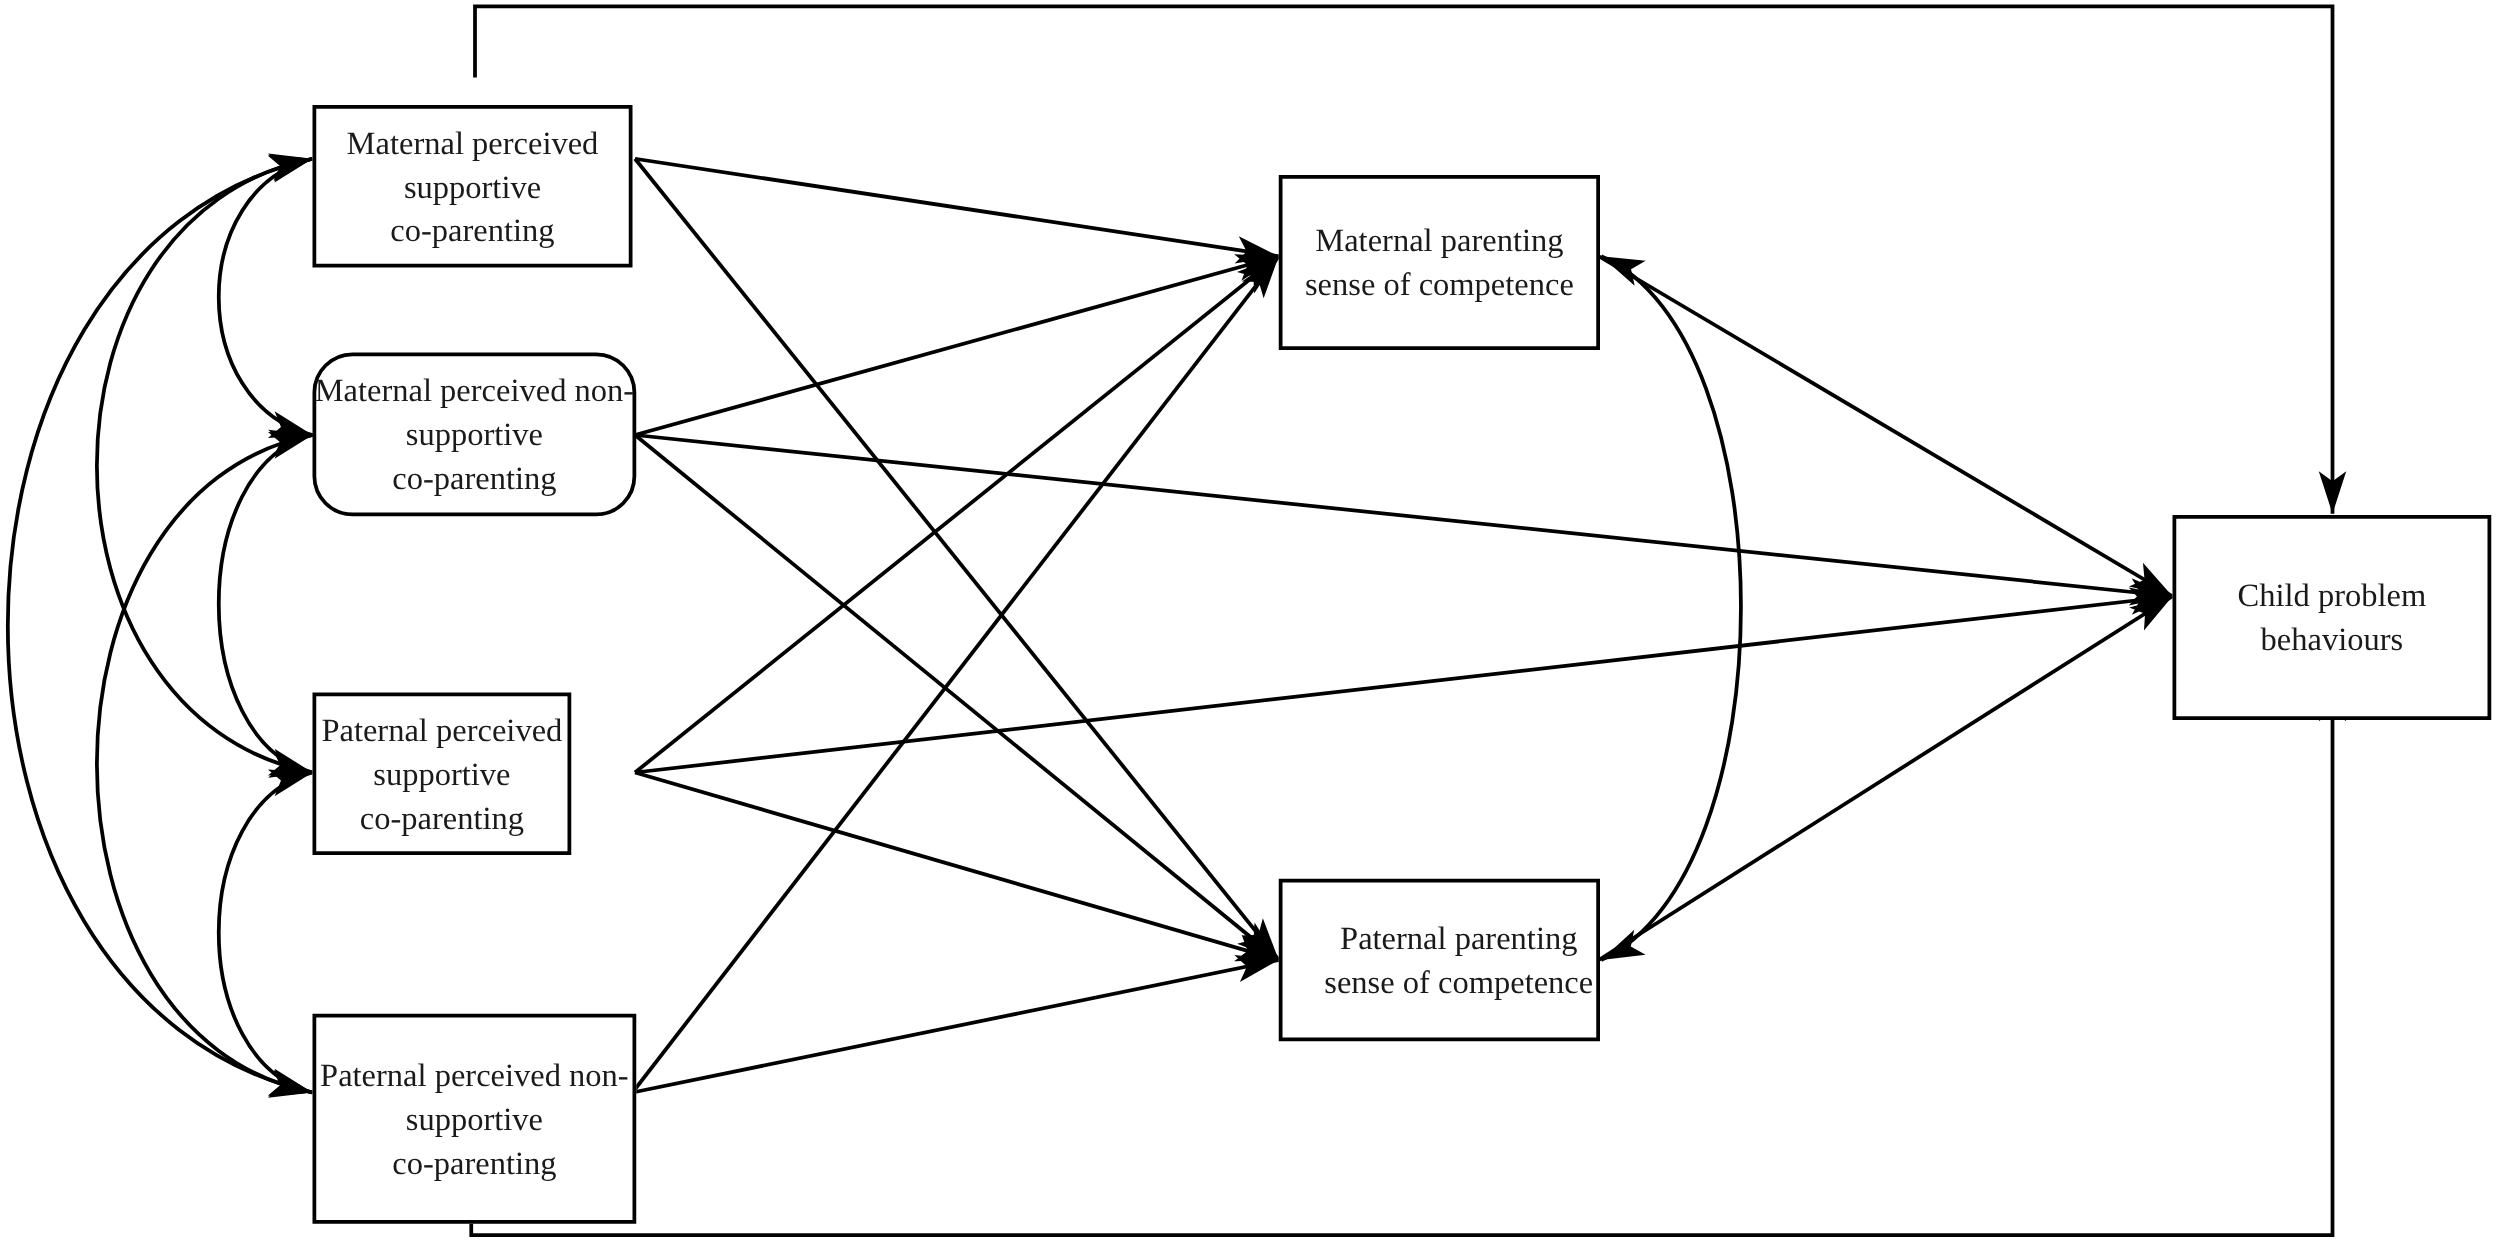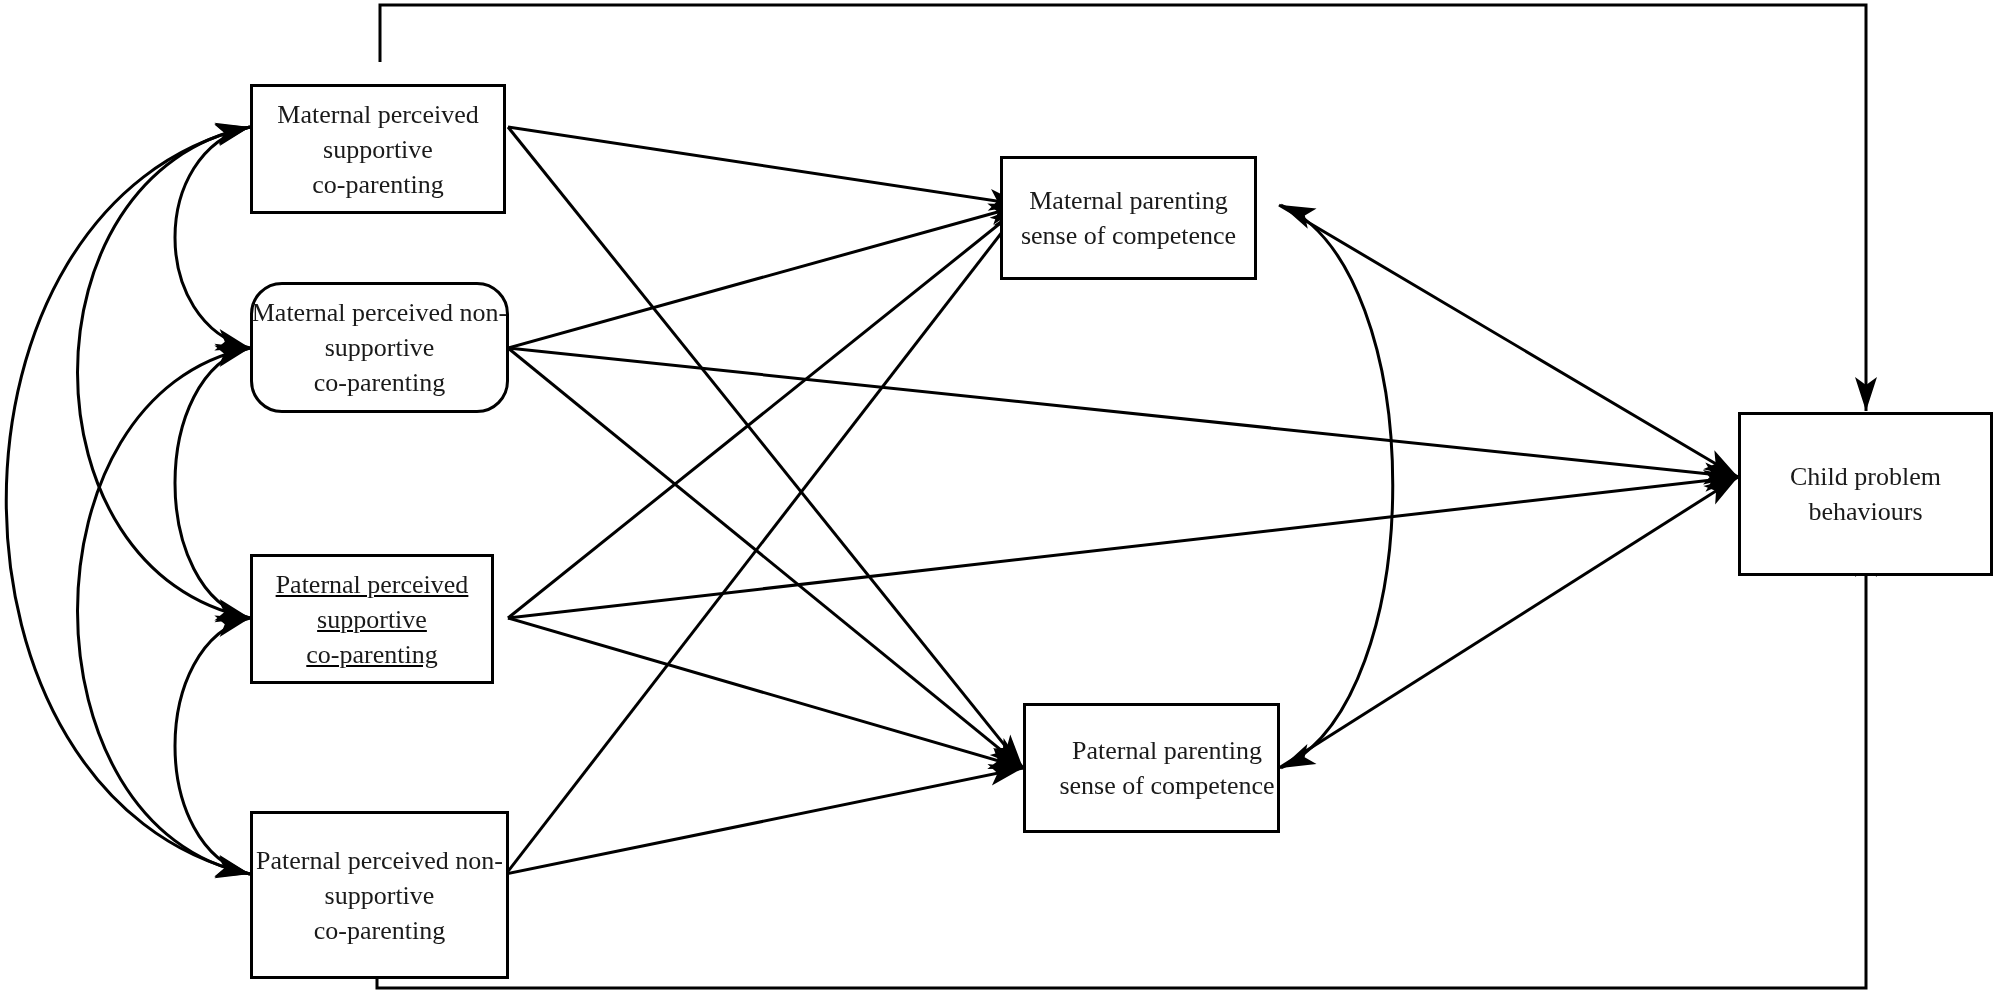--- a/index.html
+++ b/index.html
@@ -38,23 +38,23 @@
     display:block;
     white-space:pre;
     text-align:center;
     font-size:26px;
     line-height:35px;
     color:var(--text);
   }
   
   #n-ms  {left:250px; top:61px;  width:256px; height:130px;margin-top:23px;}
   #n-mns {left:250px; top:282px; width:259px; height:131px;border-radius:32px;}
-  #n-ps  {left:250px; top:554px; width:244px; height:130px;text-decoration:underline;}
+  #n-ps  {left:250px; top:554px; width:207px; height:130px;}
   #n-pns {left:250px; top:811px; width:259px; height:168px;}
-  #n-mpsoc{left:1000px; top:140px; width:257px; height:124px;margin-top:16px;}
+  #n-mpsoc{left:1023px; top:140px; width:257px; height:140px;}
   #n-ppsoc{left:1023px; top:703px; width:257px; height:130px;padding-left:31px;}
   #n-child{left:1738px; top:412px; width:255px; height:164px;}
 </style>
 </head>
 <body>
 
 <div id="stage">
 
   <svg id="edges" viewBox="0 0 1998 993" xmlns="http://www.w3.org/2000/svg">
     <defs>

